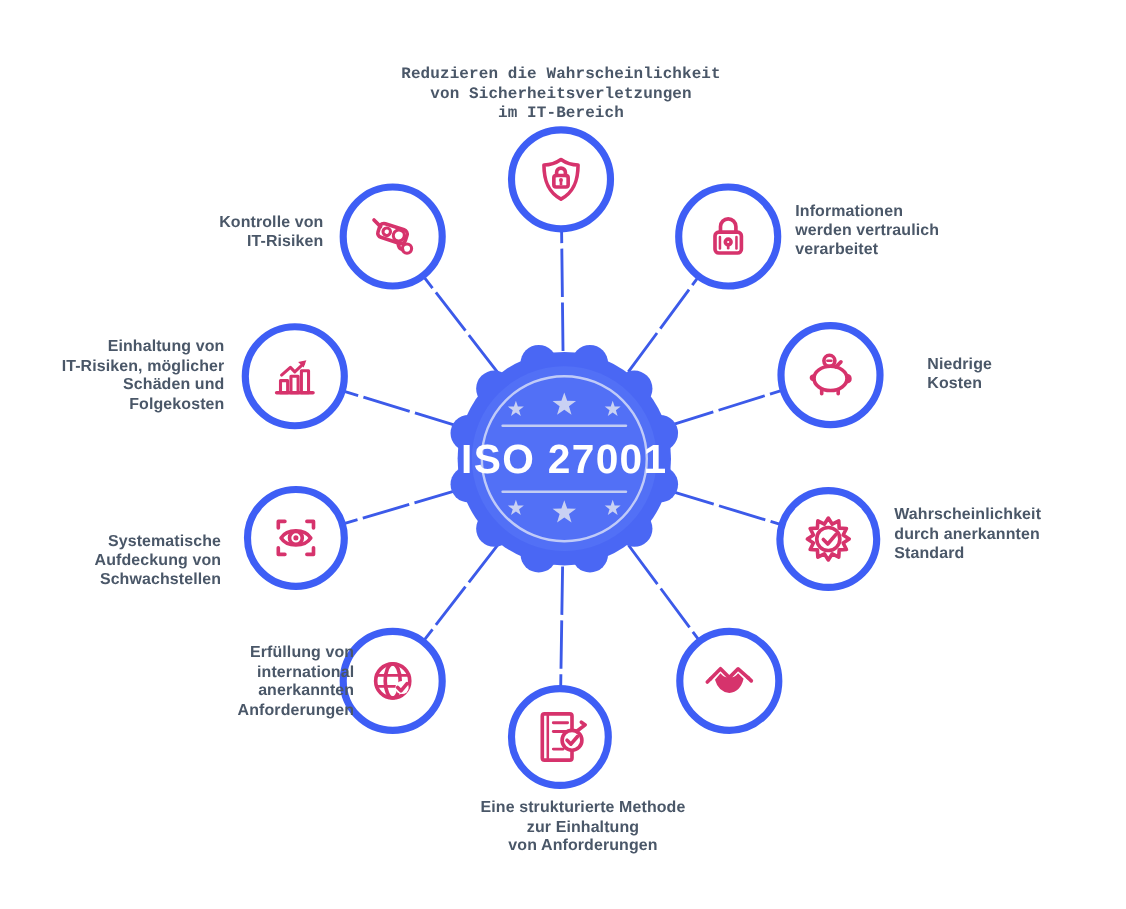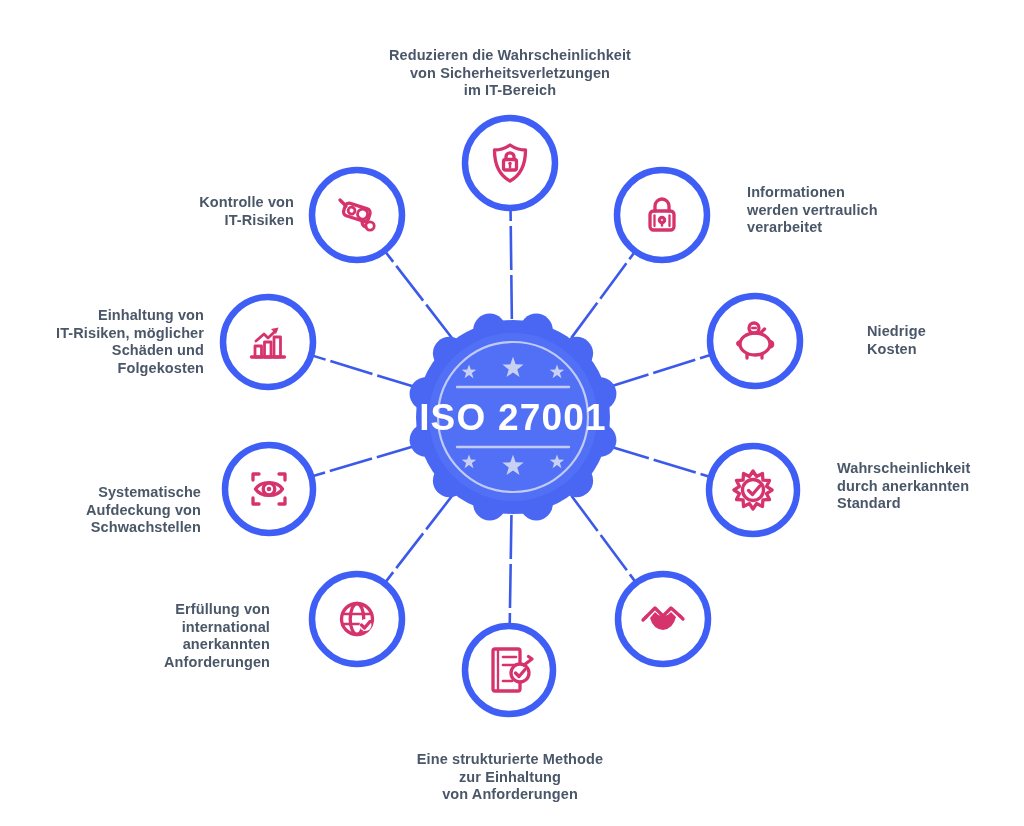--- a/index.html
+++ b/index.html
@@ -9,29 +9,29 @@
   }
   .stage svg{position:absolute;left:0;top:0;}
   .label{
     position:absolute;
     font:bold 14.5px/1.22 "Liberation Sans",sans-serif;
     color:#4a5768;
     white-space:pre-line;
     letter-spacing:.1px;
   }
   .lbl-center{text-align:center;}
-  .lbl-left{text-align:left;margin-left:24px;}
+  .lbl-left{text-align:left;}
   .lbl-right{text-align:right;}
-  .lbl-top{left:360px;top:47px;width:300px;}
+  .lbl-top{left:360px;top:60px;width:300px;font-family:Liberation Mono, monospace;}
   .lbl-confidential{left:723px;top:184px;}
   .lbl-costs{left:843px;top:323px;}
   .lbl-advantage{left:813px;top:460px;}
   .lbl-trust{left:723px;top:587px;}
-  .lbl-method{left:360px;top:726px;width:300px;margin-top:25px;}
-  .lbl-international{right:754px;top:585px;margin-top:16px;}
+  .lbl-method{left:380px;top:726px;width:300px;}
+  .lbl-international{right:702px;top:585px;}
   .lbl-weakness{right:823px;top:462px;margin-top:22px;}
   .lbl-reduce-risk{right:820px;top:307px;}
   .lbl-control{right:730px;top:194px;}
   .badge-title{
     font-family:"Liberation Sans",sans-serif;
     font-weight:bold;
     letter-spacing:1.2px;
   }
 </style>
 </head>

